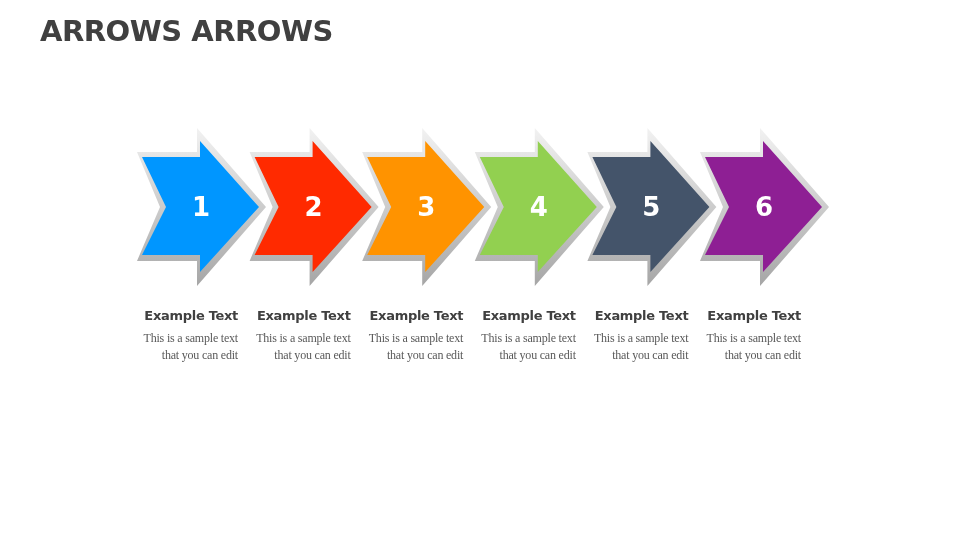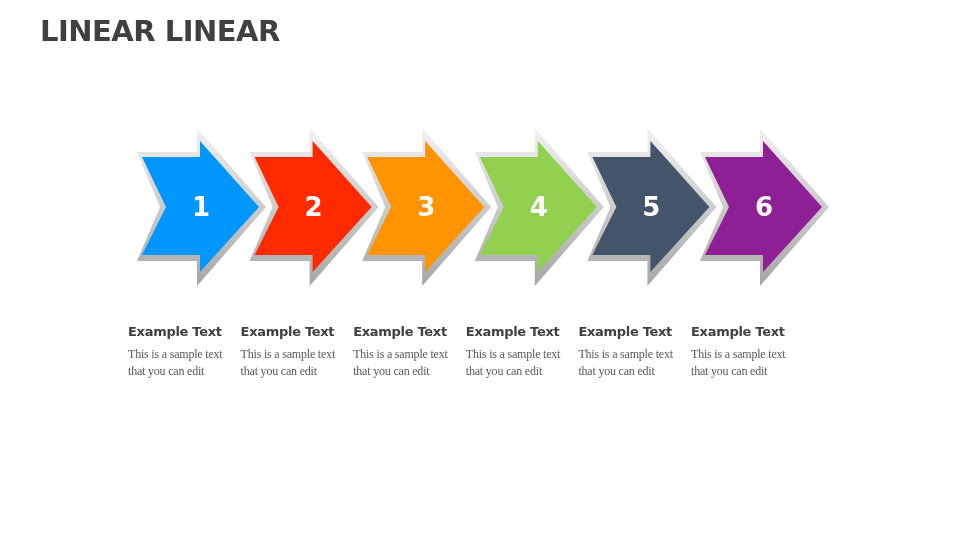--- a/index.html
+++ b/index.html
@@ -1,27 +1,27 @@
 <!DOCTYPE html>
 <html><head>
 <meta charset="utf-8">
 <style>
   html, body { margin:0; padding:0; background:#ffffff; }
   body { width:960px; height:540px; position:relative; overflow:hidden; font-family:"DejaVu Sans", "Liberation Sans", sans-serif; }
   .title { position:absolute; left:40px; top:14px; font-size:29px; font-weight:bold; color:#404040; letter-spacing:-0.5px; }
   .arrows { position:absolute; left:0; top:0; width:960px; height:300px; }
-  .step { position:absolute; top:324px; width:110px; text-align:left; color:#404040; }
+  .step { position:absolute; top:308px; width:110px; text-align:right; color:#404040; }
   .step-title { font-size:13px; font-weight:bold; margin-bottom:7px; white-space:nowrap; letter-spacing:-0.3px; }
   .step-desc { font-size:12px; line-height:17px; color:#595959; letter-spacing:-0.2px;font-family:Liberation Serif, serif; }
   .num { font-family:"DejaVu Sans", sans-serif; font-weight:bold; font-size:26px; fill:#ffffff; }
 </style>
 </head>
 <body>
 
-<div class="title">LINEAR LINEAR</div>
+<div class="title">ARROWS ARROWS</div>
 
 <svg class="arrows" viewBox="0 0 960 300" xmlns="http://www.w3.org/2000/svg">
   <defs>
     <linearGradient id="frameGrad" x1="0" y1="0" x2="0" y2="1">
       <stop offset="0" stop-color="#f2f2f2"></stop>
       <stop offset="1" stop-color="#a6a6a6"></stop>
     </linearGradient>
   </defs>
   <g id="arrow-group">
       <g transform="translate(0,0)">

